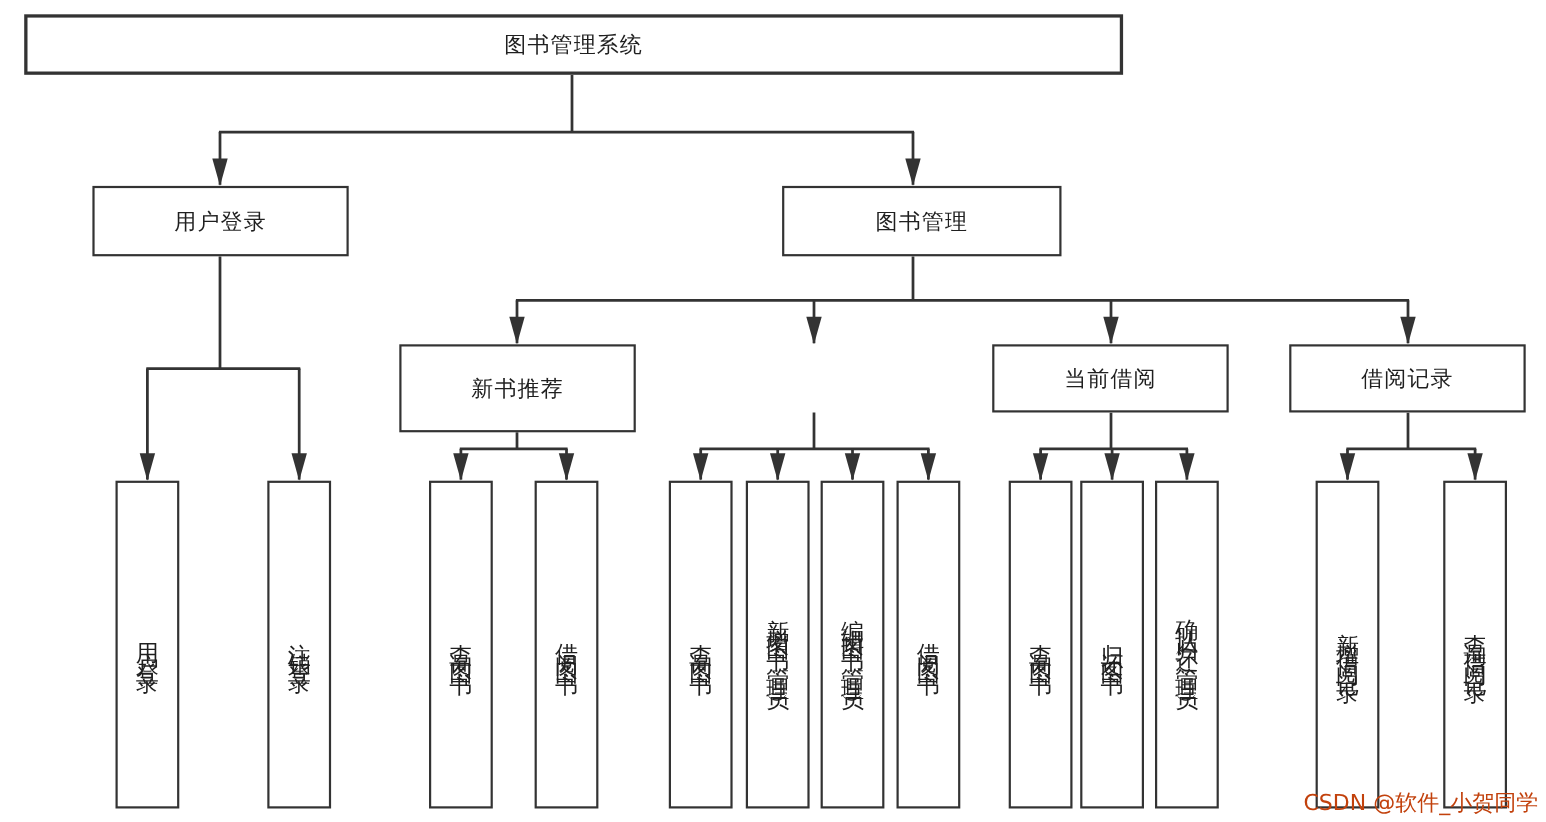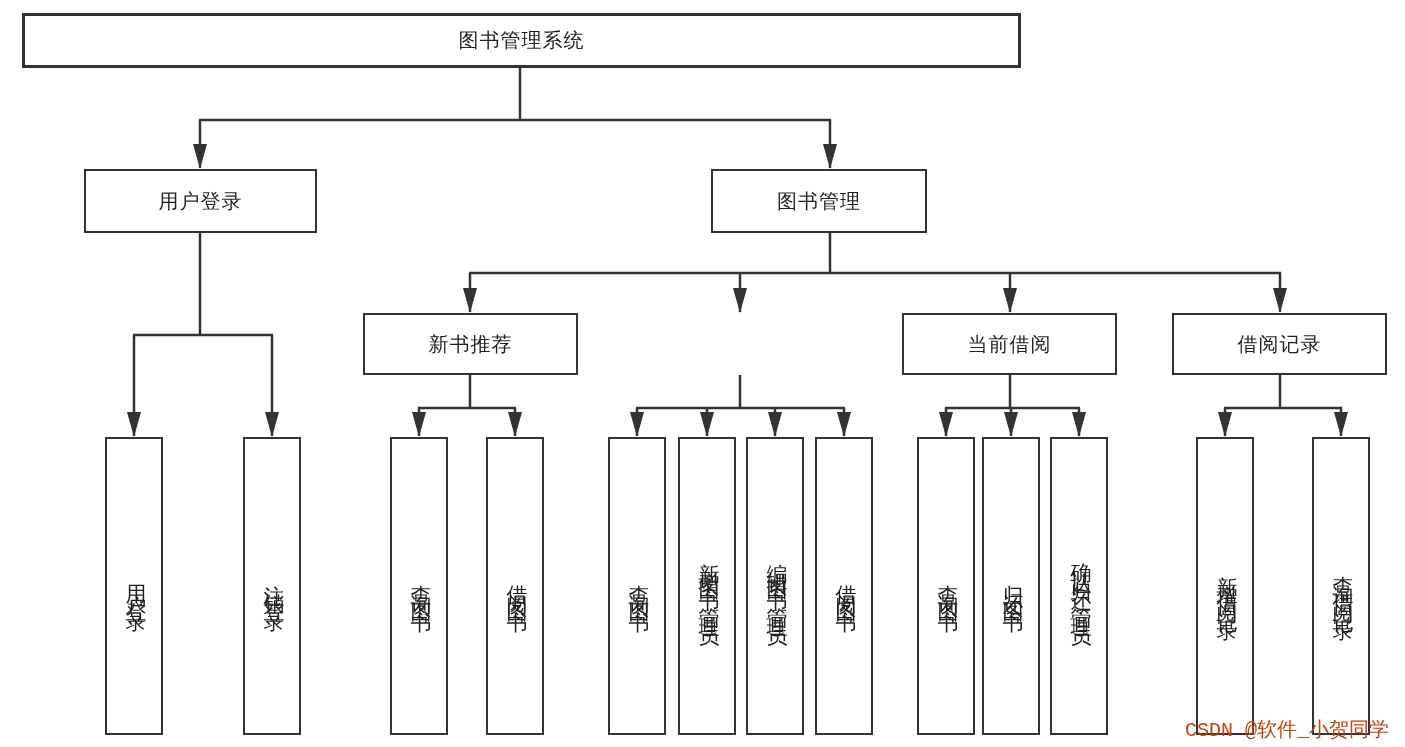--- a/index.html
+++ b/index.html
@@ -7,21 +7,20 @@
     padding: 0;
     background: #ffffff;
     font-family: "DejaVu Sans", "Liberation Sans", sans-serif;
   }
   .stage {
     position: relative;
     width: 1405px;
     height: 747px;
     background: #ffffff;
     overflow: hidden;
-    font-family: Liberation Mono, monospace;
   }
   .connectors {
     position: absolute;
     left: 0;
     top: 0;
     width: 1405px;
     height: 747px;
     z-index: 1;
   }
   .box {
@@ -35,22 +34,22 @@
     z-index: 2;
   }
   .box .lbl {
     font-size: 20px;
     color: #1f1f1f;
     letter-spacing: 1px;
     white-space: nowrap;
   }
   .root  { left: 22px;  top: 13px;  width: 999px; height: 55px; border-width: 3px; }
   .b-user{ left: 84px;  top: 169px; width: 233px; height: 64px; }
-  .b-mgmt{ left: 711px; top: 169px; width: 216px; height: 64px; }
-  .b-nb  { left: 363px; top: 313px; width: 215px; height: 62px; }
+  .b-mgmt{ left: 711px; top: 169px; width: 254px; height: 64px; }
+  .b-nb  { left: 363px; top: 313px; width: 215px; height: 80px; }
   .b-bb  { left: 633px; top: 313px; width: 214px; height: 62px; }
   .b-cb  { left: 902px; top: 313px; width: 215px; height: 62px; }
   .b-br  { left: 1172px;top: 313px; width: 215px; height: 62px; }
 
   .leaf {
     position: absolute;
     top: 437px;
     width: 58px;
     height: 298px;
     box-sizing: border-box;

